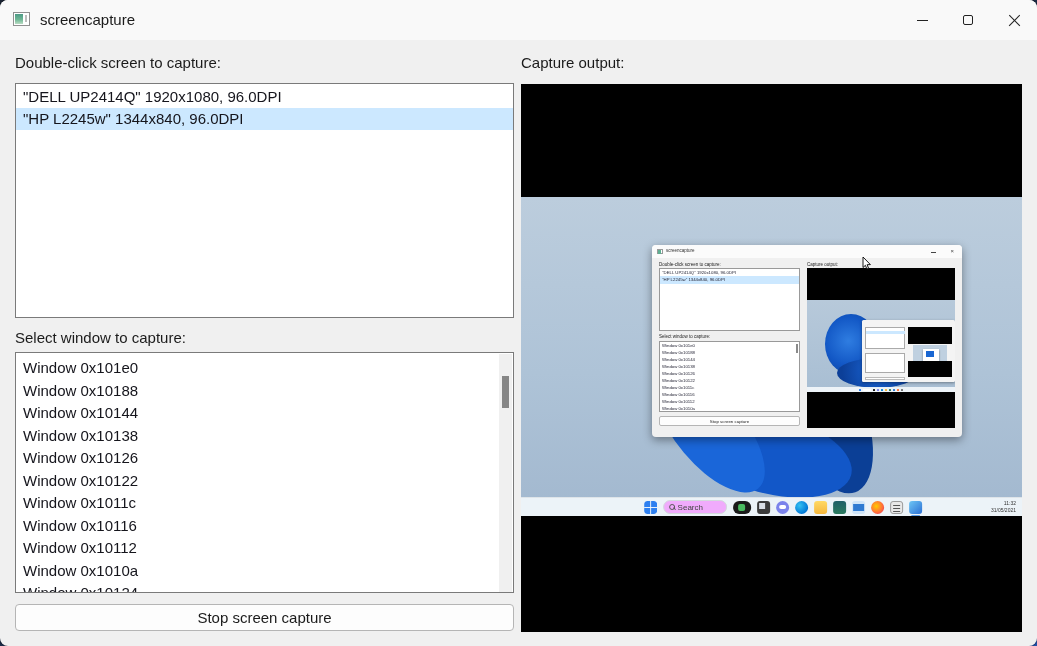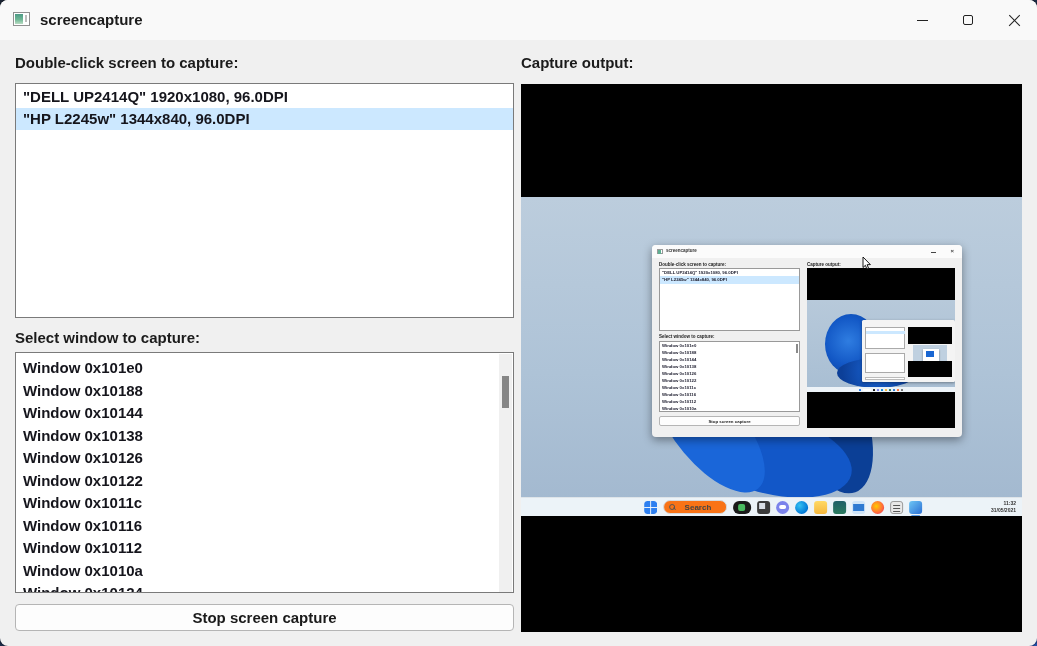--- a/index.html
+++ b/index.html
@@ -1,21 +1,21 @@
 <!DOCTYPE html>
 <html><head>
 <meta charset="utf-8">
 <style>
   * { margin:0; padding:0; box-sizing:border-box; }
   html,body { width:1037px; height:646px; overflow:hidden;
     font-family:"Liberation Sans","DejaVu Sans",sans-serif;
     background:linear-gradient(155deg,#1a2332 0%,#1c2c4a 60%,#2450a8 100%); }
   .window { position:absolute; left:0; top:0; width:1037px; height:646px;
     background:#f0f0f0; border-radius:8px; overflow:hidden;
-    box-shadow:0 0 0 1px rgba(0,0,0,.28);font-weight:bold; }
+    box-shadow:0 0 0 1px rgba(0,0,0,.28); }
 
   
   .titlebar { position:absolute; left:0; top:0; right:0; height:40px; background:#f9f9f9; }
   .app-icon { position:absolute; left:13px; top:12px; width:17px; height:14px;
     background:#fff; border:1px solid #909090; }
   .app-icon::before { content:""; position:absolute; left:1px; top:1px; width:8px; height:10px;
     background:linear-gradient(180deg,#4d9a86 0%,#6fb795 55%,#b9dcc3 100%); }
   .app-icon::after { content:""; position:absolute; right:2px; top:2px; width:2px; height:7px;
     background:#bdbdbd; }
   .title-text { position:absolute; left:40px; top:11px; font-size:15px; color:#1b1b1b; }
@@ -59,22 +59,22 @@
   
   .taskbar { position:absolute; left:0; bottom:0; width:100%; height:19px;
     background:rgba(240,245,250,.95); border-top:1px solid rgba(0,0,0,.06); }
   .tb-center { position:absolute; left:50%; top:0; height:100%; transform:translateX(-46%);
     display:flex; align-items:center; gap:6px; }
   .tb-icon { width:13px; height:13px; border-radius:3px; position:relative; }
   .i-start { background:conic-gradient(from 0deg,#2d7ff0 0 25%,#2d7ff0 0 50%,#2d7ff0 0 75%,#2d7ff0 0); 
     background:#2d7ff0; -webkit-mask:linear-gradient(#000,#000); }
   .i-start::before { content:""; position:absolute; left:6px; top:0; width:1.5px; height:13px; background:rgba(240,245,250,.95); }
   .i-start::after  { content:""; position:absolute; left:0; top:6px; width:13px; height:1.5px; background:rgba(240,245,250,.95); }
-  .search-pill { height:14px; width:64px; background:#f97316; border:1px solid #d4d9de; border-radius:7px;
-    display:flex; align-items:center; padding-left:5px; gap:10px; font-size:8px; color:#444;text-align:right; }
+  .search-pill { height:14px; width:64px; background:#f0abfc; border:1px solid #d4d9de; border-radius:7px;
+    display:flex; align-items:center; padding-left:5px; gap:3px; font-size:8px; color:#444;text-align:right; }
   .mag { position:relative; width:6px; height:6px; flex:0 0 auto; }
   .mag::before { content:""; position:absolute; left:0; top:0; width:4px; height:4px;
     border:1px solid #555; border-radius:50%; }
   .mag::after { content:""; position:absolute; left:4px; top:4px; width:2.5px; height:1px;
     background:#555; transform:rotate(45deg); }
   .widget-pill { width:18px; height:13px; background:#191919; border-radius:6px; position:relative; }
   .widget-pill::before { content:""; position:absolute; left:5px; top:3px; width:7px; height:7px;
     background:#49b95f; border-radius:2px; }
   .i-taskview { background:#3a3a3a; }
   .i-taskview::before { content:""; position:absolute; left:2px; top:2px; width:6px; height:6px; background:#d9dee5; }

